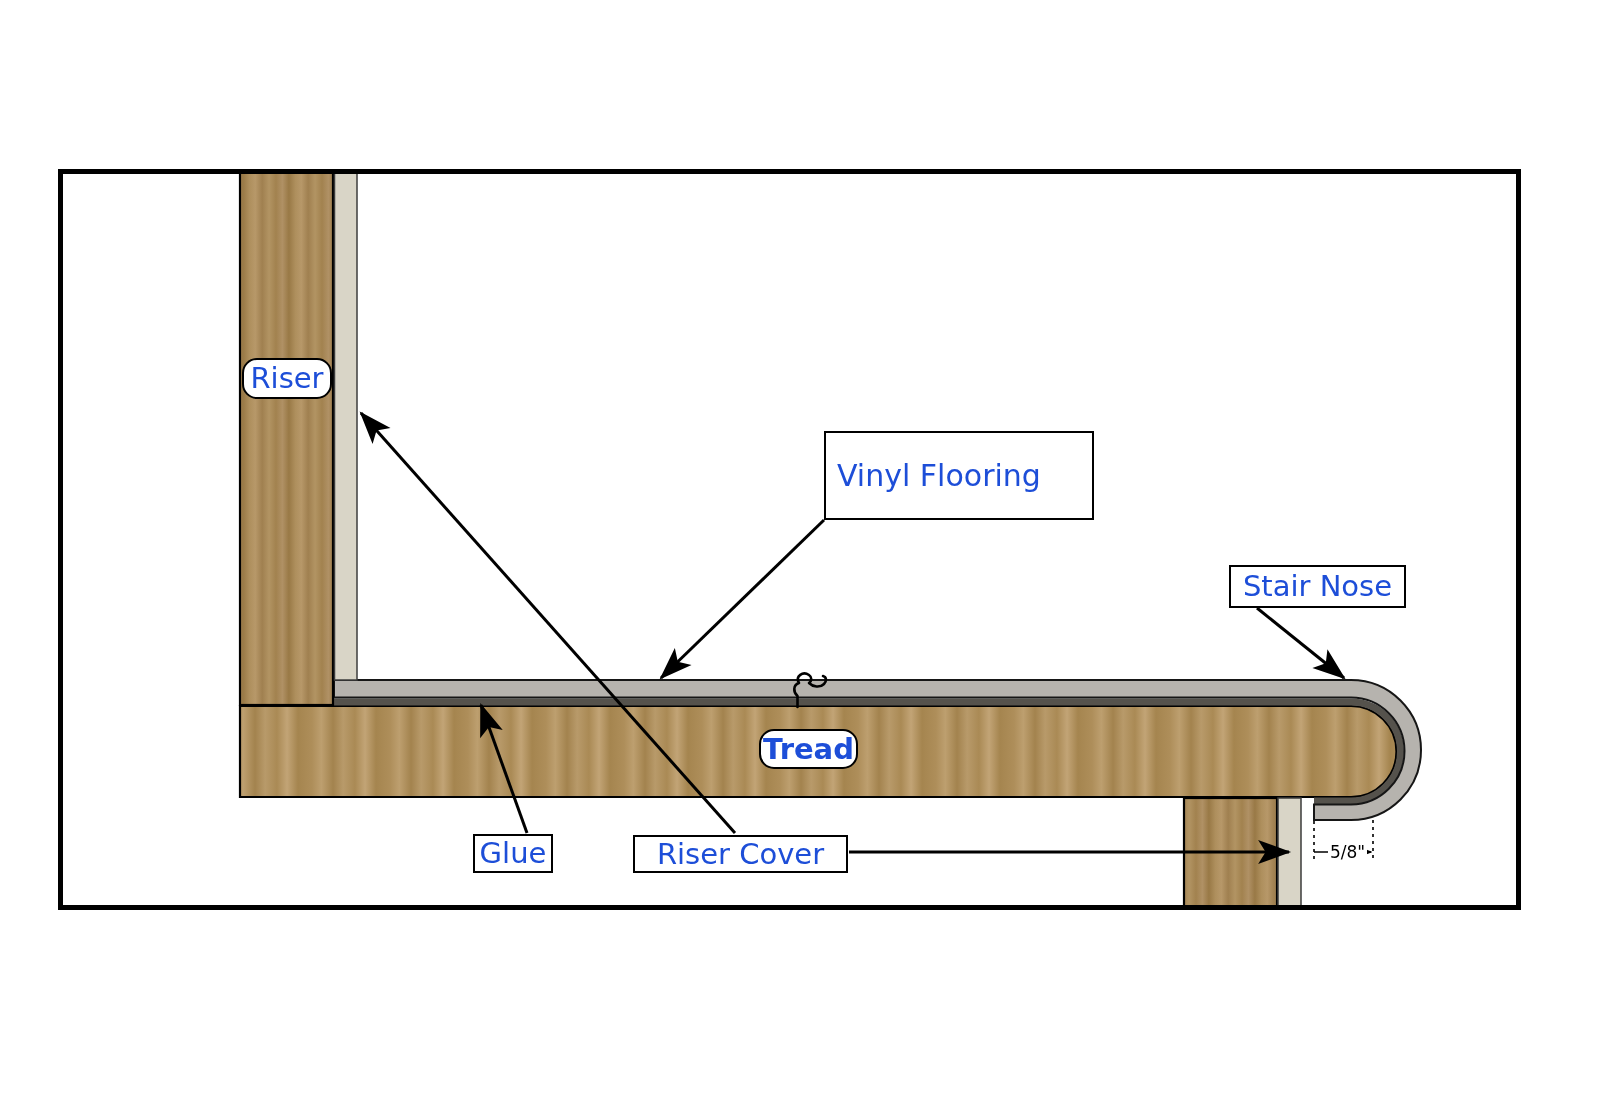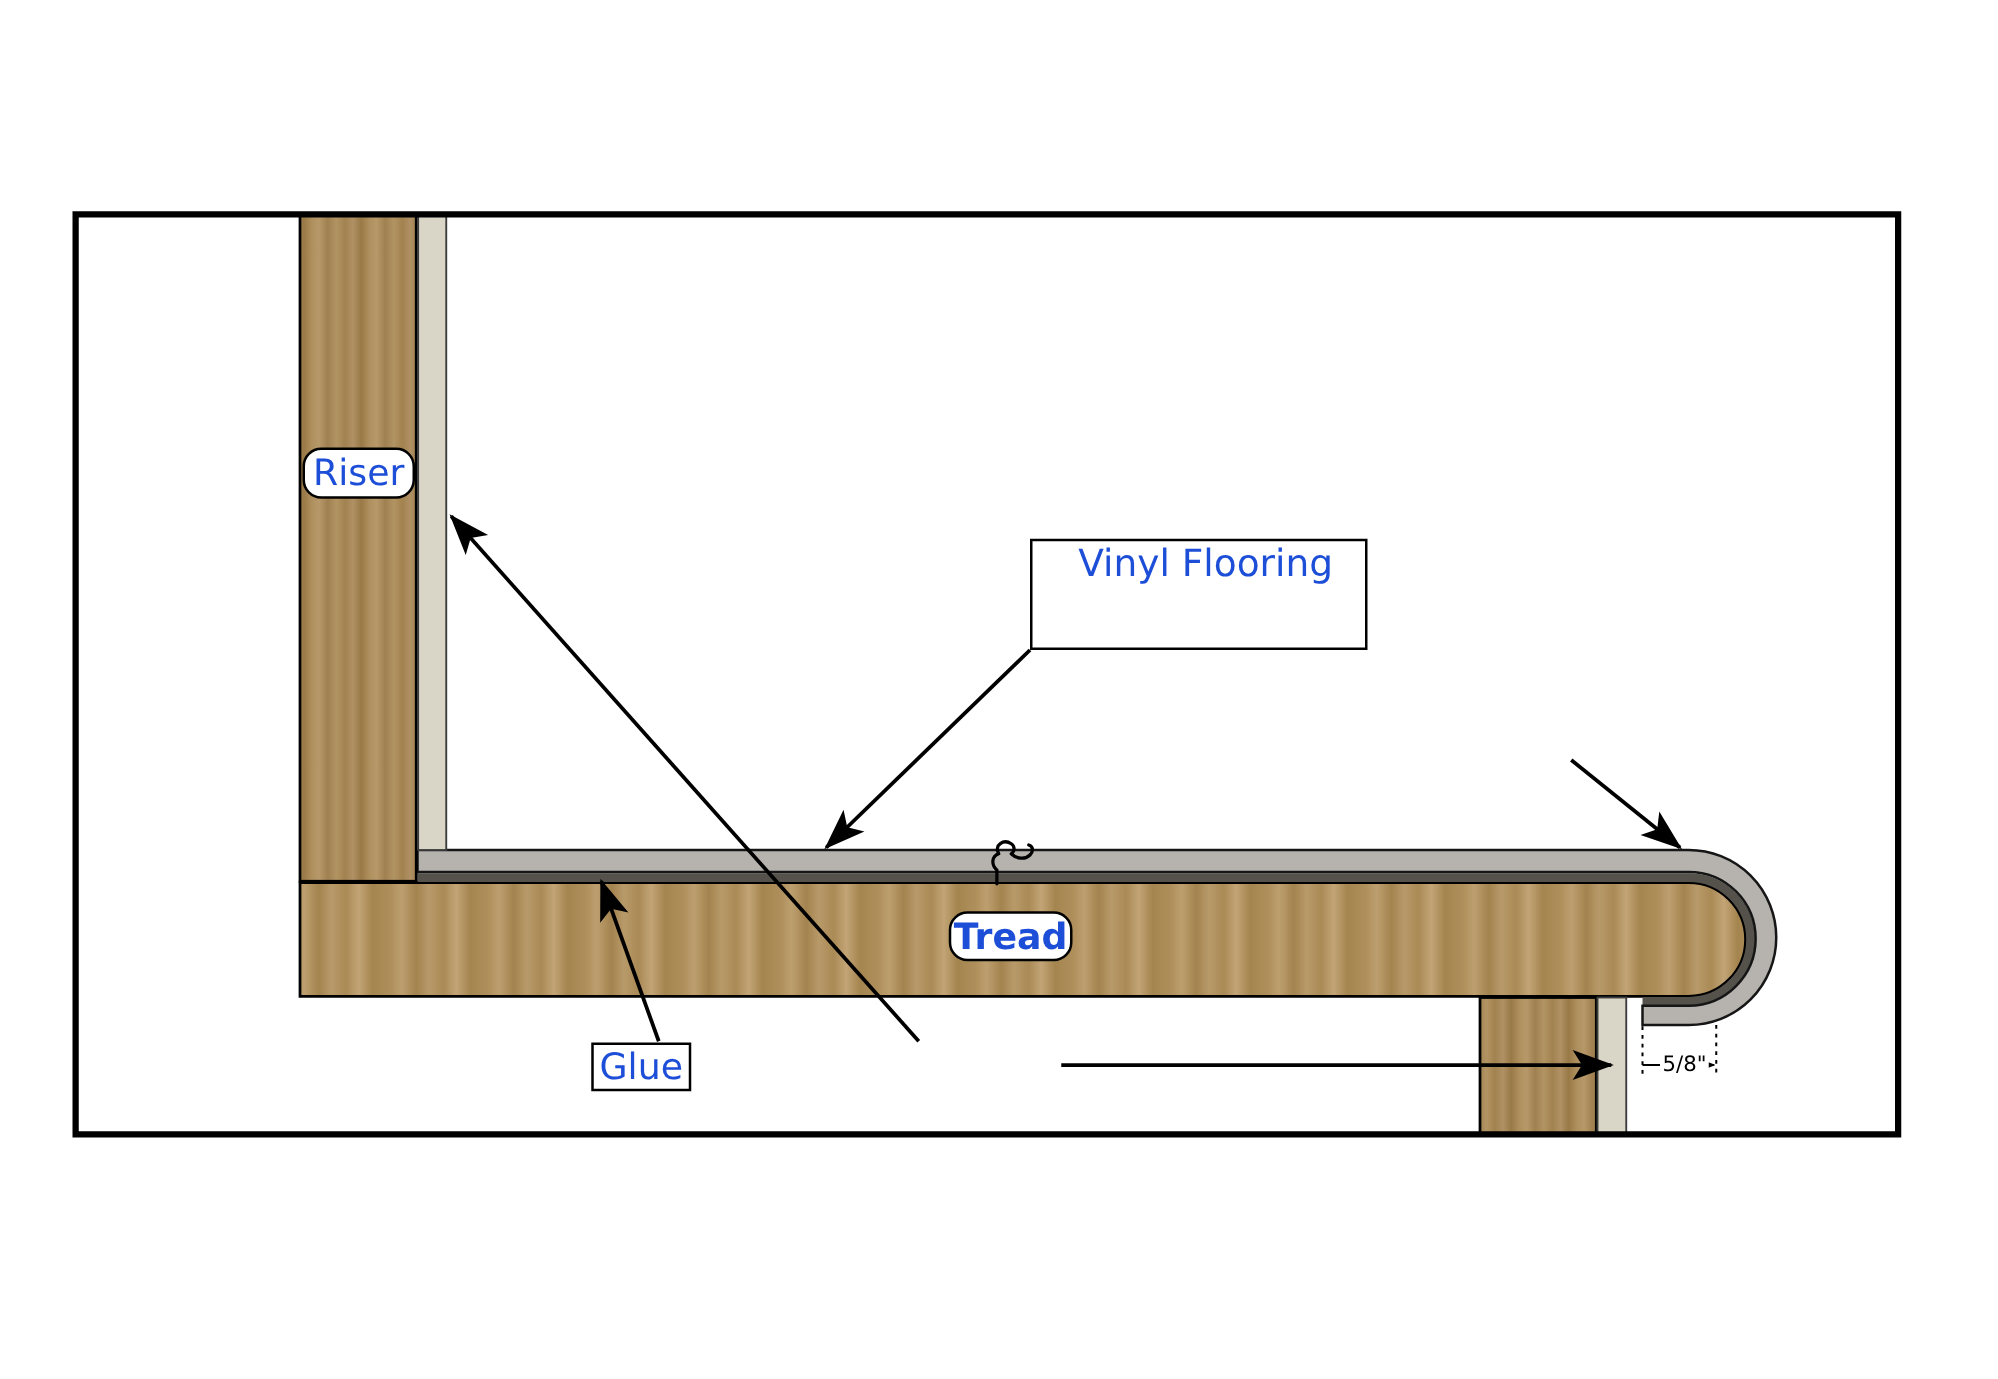--- a/index.html
+++ b/index.html
@@ -8,21 +8,21 @@
     font-family:"DejaVu Sans","Liberation Sans",sans-serif;overflow:hidden;
   }
   .page svg{position:absolute;left:0;top:0;}
   .lbl{
     position:absolute;display:flex;align-items:center;justify-content:center;
     background:#ffffff;border:2.5px solid #000;color:#1d4ed8;
     font-size:29px;line-height:1.25;box-sizing:border-box;white-space:nowrap;
     z-index:5;
   }
   .lbl.rounded{border-radius:15px;}
-  .lbl.two-line{flex-direction:row;align-items:flex-start;justify-content:center;padding-left:11px;font-size:30px;}
+  .lbl.two-line{flex-direction:column;align-items:flex-start;justify-content:center;padding-left:11px;font-size:30px;}
   .dim-text{
     position:absolute;z-index:6;background:#ffffff;padding:0 2px;
     font-size:17px;color:#000;white-space:nowrap;
   }
 </style>
 </head>
 <body>
 
 <div class="page">
 
@@ -90,25 +90,31 @@
   </svg>
 
   <div class="lbl rounded" style="left:242px;top:358px;width:90px;height:41px;">
     <span>Riser</span>
   </div>
 
   <div class="lbl two-line" style="left:824px;top:431px;width:270px;height:89px;">
     <span>Vinyl Flooring</span>
   </div>
 
+  <div class="lbl" style="left:1229px;top:565px;width:177px;height:43px;">
+    <span>Stair Nose</span>
+  </div>
 
   <div class="lbl rounded" style="left:759px;top:729px;width:99px;height:40px;font-weight:bold;">
     <span>Tread</span>
   </div>
 
   <div class="lbl" style="left:473px;top:834px;width:80px;height:39px;">
     <span>Glue</span>
   </div>
 
+  <div class="lbl" style="left:633px;top:835px;width:215px;height:38px;">
+    <span>Riser Cover</span>
+  </div>
 
   <span class="dim-text" style="left:1328px;top:842px;">5/8"</span>
 
 </div>
 
 </body></html>

